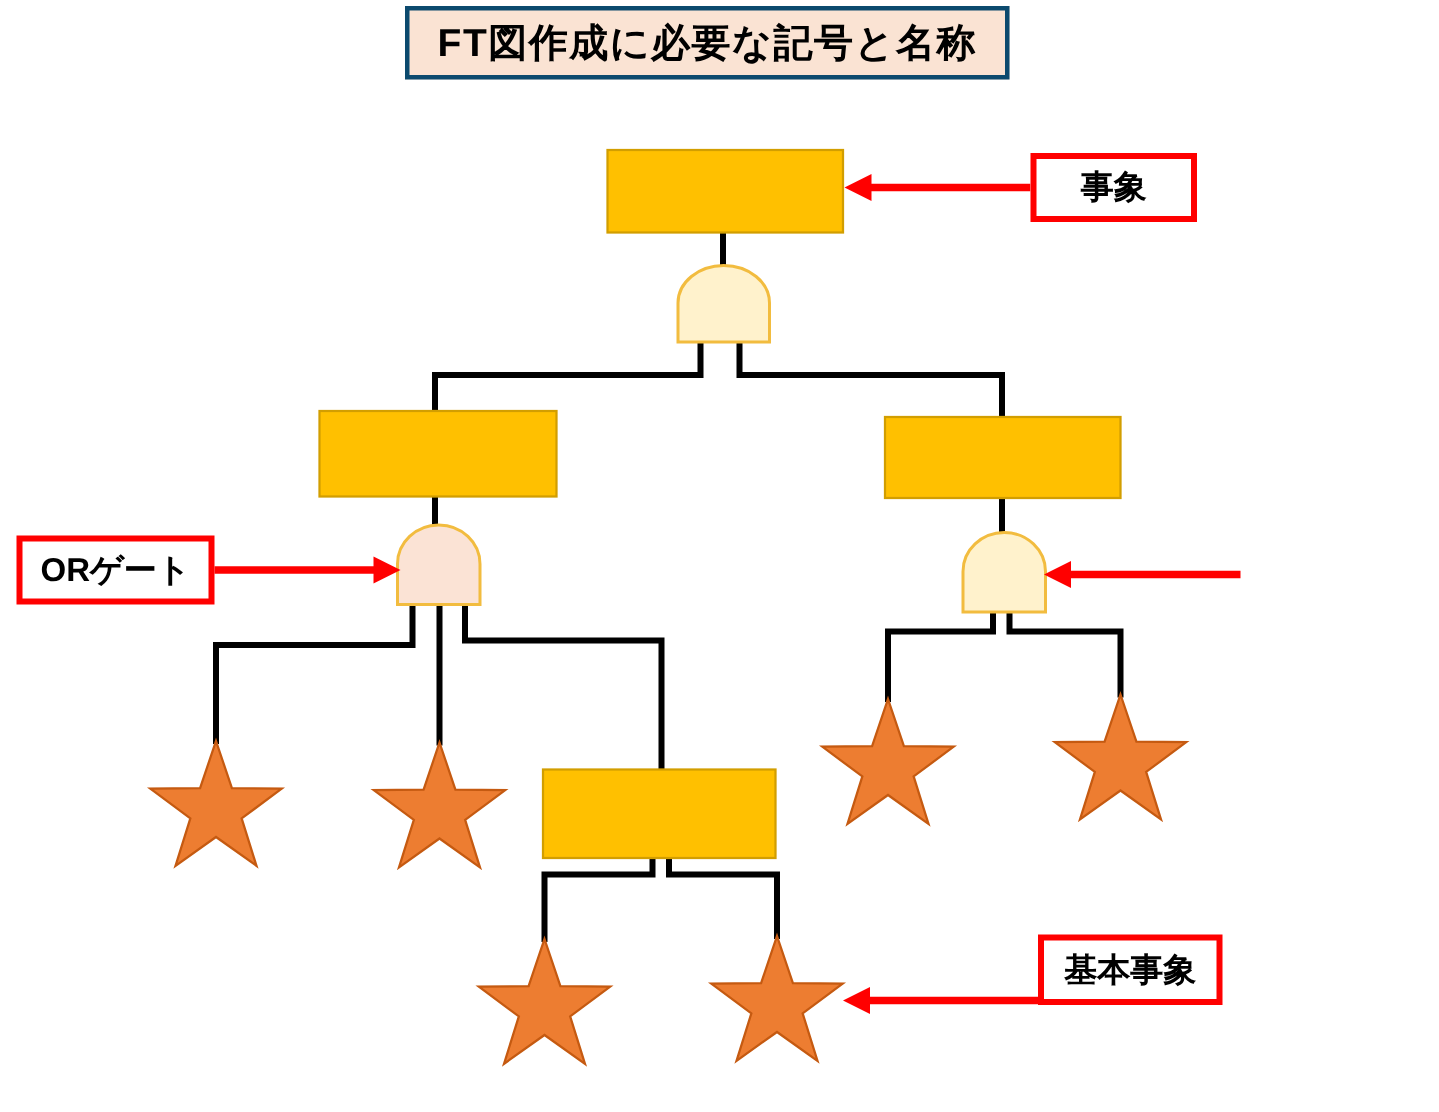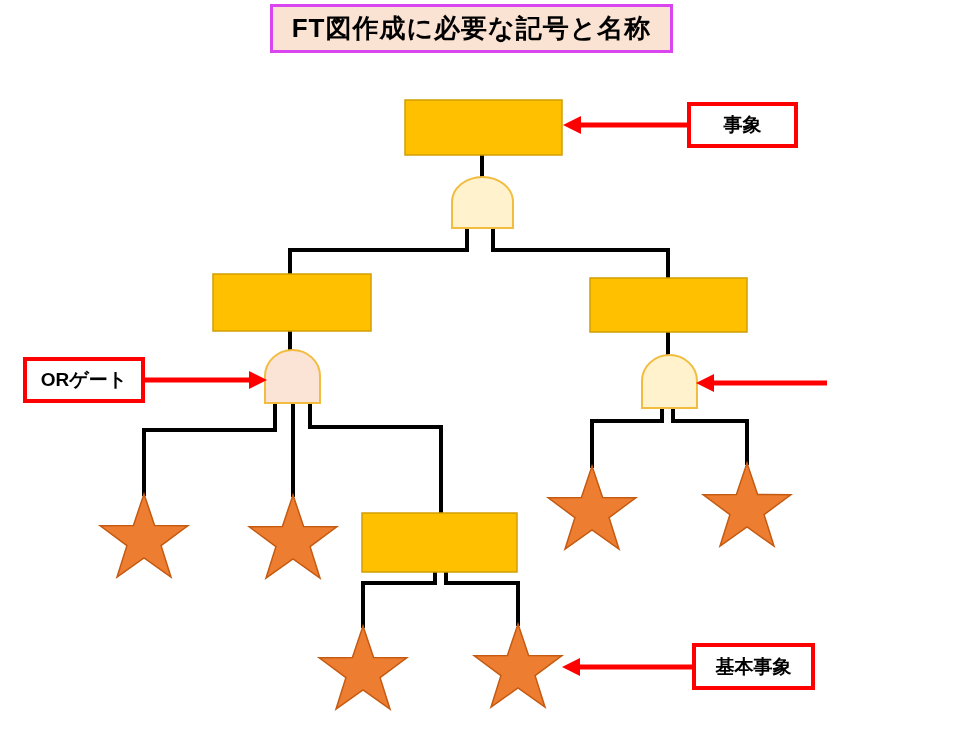--- a/index.html
+++ b/index.html
@@ -21,39 +21,39 @@
   .gate-or   { fill: #FBE3D5; }
   .star      { fill: #ED7D31; stroke: #C55A11; stroke-width: 1.5; }
   .arrow-shaft { stroke: #FF0000; stroke-width: 5; fill: none; }
   .arrow-head  { fill: #FF0000; stroke: none; }
 
   
   .title-box {
     position: absolute;
     left: 270px; top: 4px; width: 403px; height: 49px;
     background: #FAE3D3;
-    border: 3px solid #d946ef;
+    border: 3px solid #0c4a6e;
     box-sizing: border-box;
     display: flex; align-items: center; justify-content: center;
     font-size: 26px; font-weight: bold; color: #000000;
     letter-spacing: 1px;
   }
   .callout {
     position: absolute;
     background: #ffffff;
     border: 4px solid #FF0000;
     box-sizing: border-box;
     display: flex; align-items: center; justify-content: center;
-    font-size: 19px; font-weight: bold; color: #000000;
+    font-size: 22px; font-weight: bold; color: #000000;
     white-space: nowrap;
   }
   .callout-event  { left: 687px; top: 102px; width: 111px; height: 46px; }
-  .callout-or     { left: 11px;  top: 357px; width: 122px; height: 46px; margin-left: 12px; }
+  .callout-or     { left: 11px;  top: 357px; width: 132px; height: 46px; }
   .callout-and    { left: 827px; top: 357px; width: 121px; height: 46px; }
-  .callout-basic  { left: 692px; top: 643px; width: 123px; height: 47px; }
+  .callout-basic  { left: 692px; top: 623px; width: 123px; height: 47px; }
 </style>
 </head>
 <body>
 
 <div class="stage">
 
   <svg width="959" height="741" viewBox="0 0 959 741">
     <defs>
       <polygon id="star5" points="0,-46 10.6,-14.6 43.8,-14.2 17.1,5.6 27,37.2 0,18 -27,37.2 -17.1,5.6 -43.8,-14.2 -10.6,-14.6"></polygon>
     </defs>

